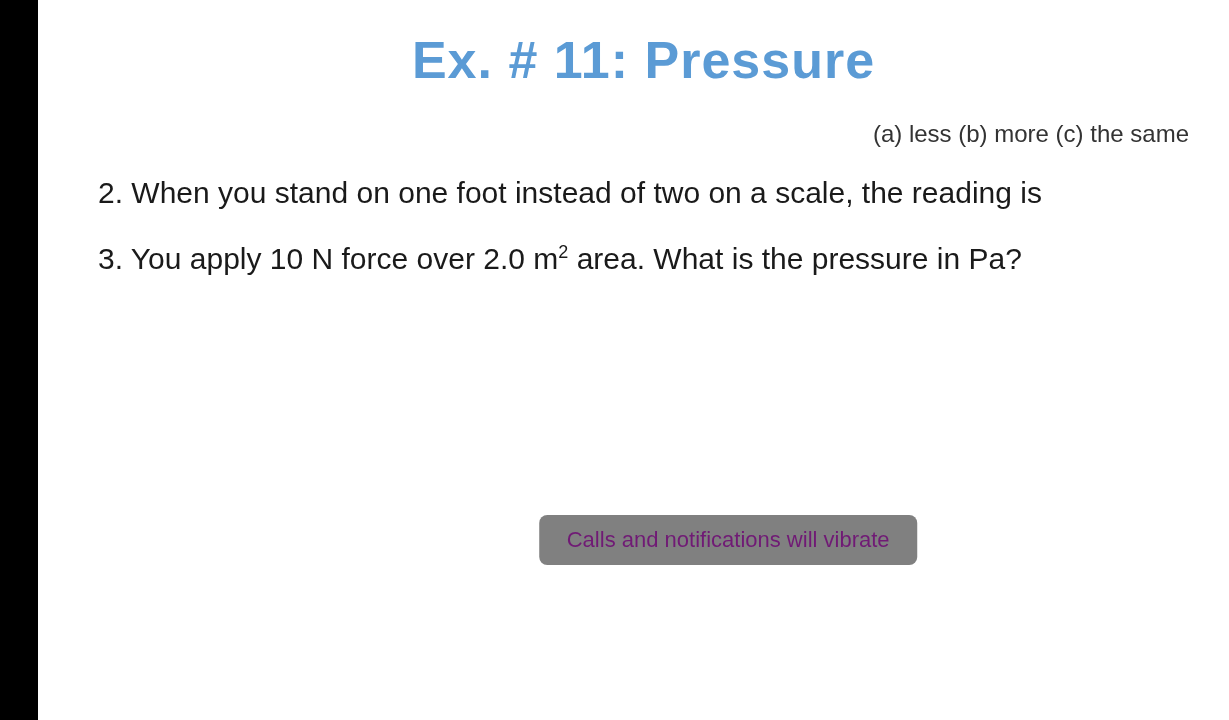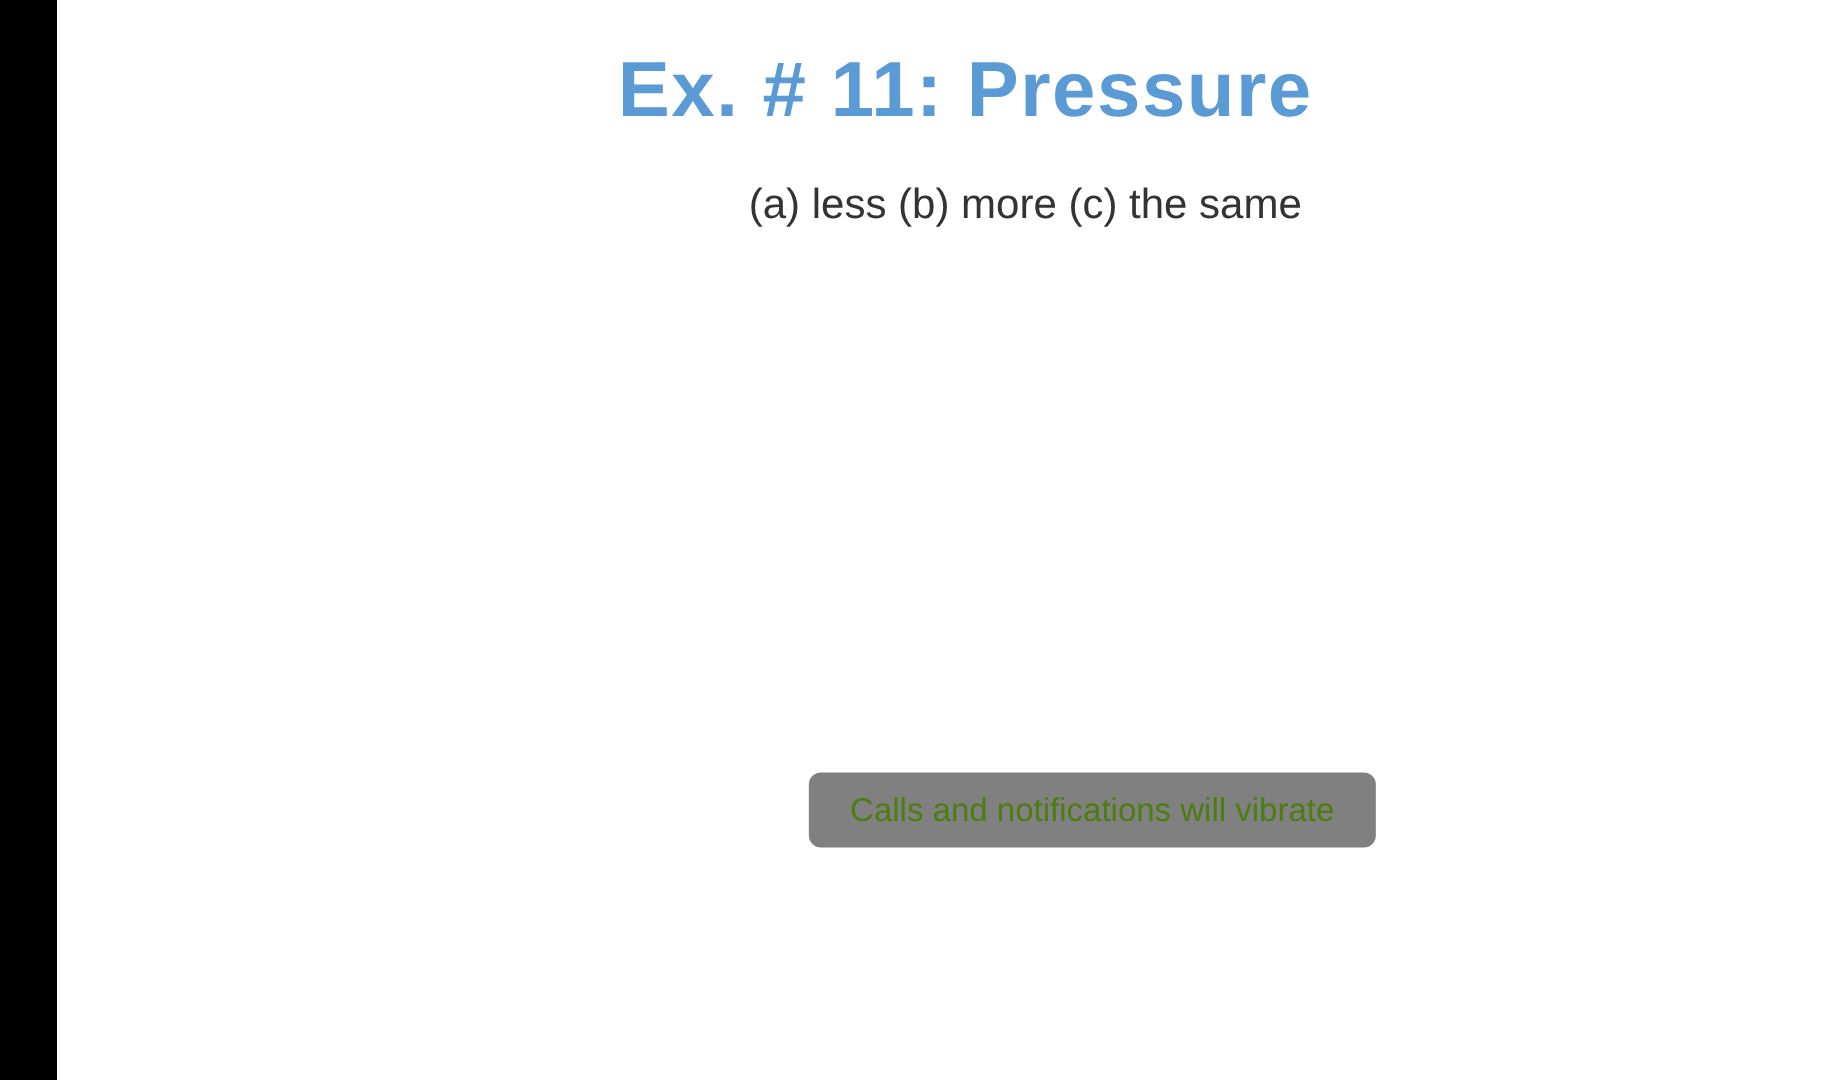--- a/index.html
+++ b/index.html
@@ -49,33 +49,33 @@
     }
 
     .question-text {
       font-size: 30px;
       color: #1a1a1a;
       line-height: 1.4;
       margin-bottom: 14px;
     }
 
     .answer-options {
-      font-size: 28px;
+      font-size: 24px;
       color: #333333;
-      text-align: center;
+      text-align: right;
       padding-left: 80px;
     }
 
     .notification-toast {
       position: absolute;
       bottom: 155px;
       left: 50%;
       transform: translateX(-20%);
       background-color: rgba(100, 100, 100, 0.82);
-      color: #4d7c0f;
+      color: #701a75;
       font-size: 22px;
       padding: 12px 28px;
       border-radius: 8px;
       white-space: nowrap;
     }
 
     sup {
       font-size: 18px;
     }
   </style>
@@ -86,20 +86,28 @@
 
 <div class="main-content">
 
   <h1 class="page-title">Ex. # 11: Pressure</h1>
 
   <div class="question">
     <div class="answer-options">(a) less   (b) more      (c) the same</div>
   </div>
 
   <div class="question">
+    <div class="question-text">
+      <span>2. </span><span>When you stand on one foot instead of two on a scale, the reading is</span>
+    </div>
   </div>
 
+  <div class="question">
+    <div class="question-text">
+      <span>3. </span><span>You apply 10 N force over 2.0 m</span><sup>2</sup><span> area. What is the pressure in Pa?</span>
+    </div>
+  </div>
 
 </div>
 
 <div class="notification-toast">
   <span>Calls and notifications will vibrate</span>
 </div>
 
 </body></html>

